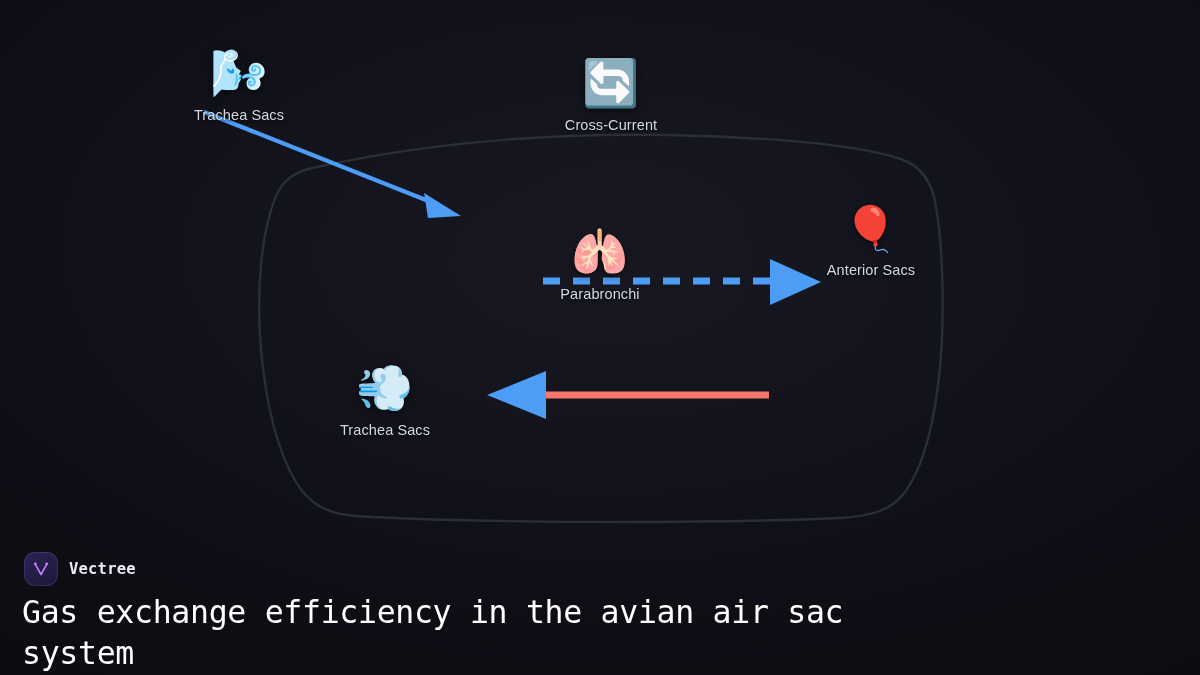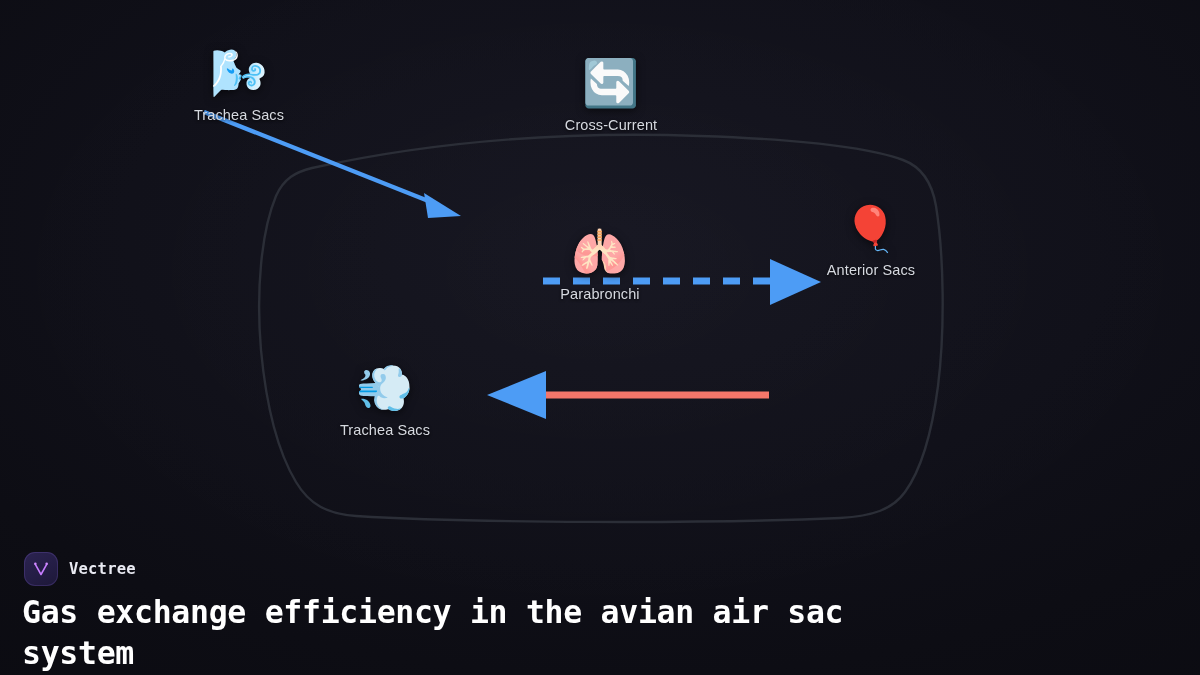--- a/index.html
+++ b/index.html
@@ -59,21 +59,21 @@
     box-shadow:inset 0 0 0 1px rgba(160,120,255,.18);
     display:flex;align-items:center;justify-content:center;
   }
   .brand-name{
     font-family:"DejaVu Sans Mono","Liberation Mono",monospace;
     font-size:15.5px;font-weight:700;color:#e9eaf2;letter-spacing:.2px;
   }
   .headline{
     position:absolute;left:22px;top:62px;width:830px;
     font-family:"DejaVu Sans Mono","Liberation Mono",monospace;
-    font-size:31.5px;font-weight:700;line-height:1.3;
+    font-size:31.5px;font-weight:400;line-height:1.3;
     color:#ffffff;letter-spacing:-.3px;
   }
   .url{
     position:absolute;right:24px;bottom:24px;
     font-family:"DejaVu Sans Mono","Liberation Mono",monospace;
     font-size:13.5px;color:#6d707d;letter-spacing:.1px;
   }
 </style>
 </head>
 <body>

